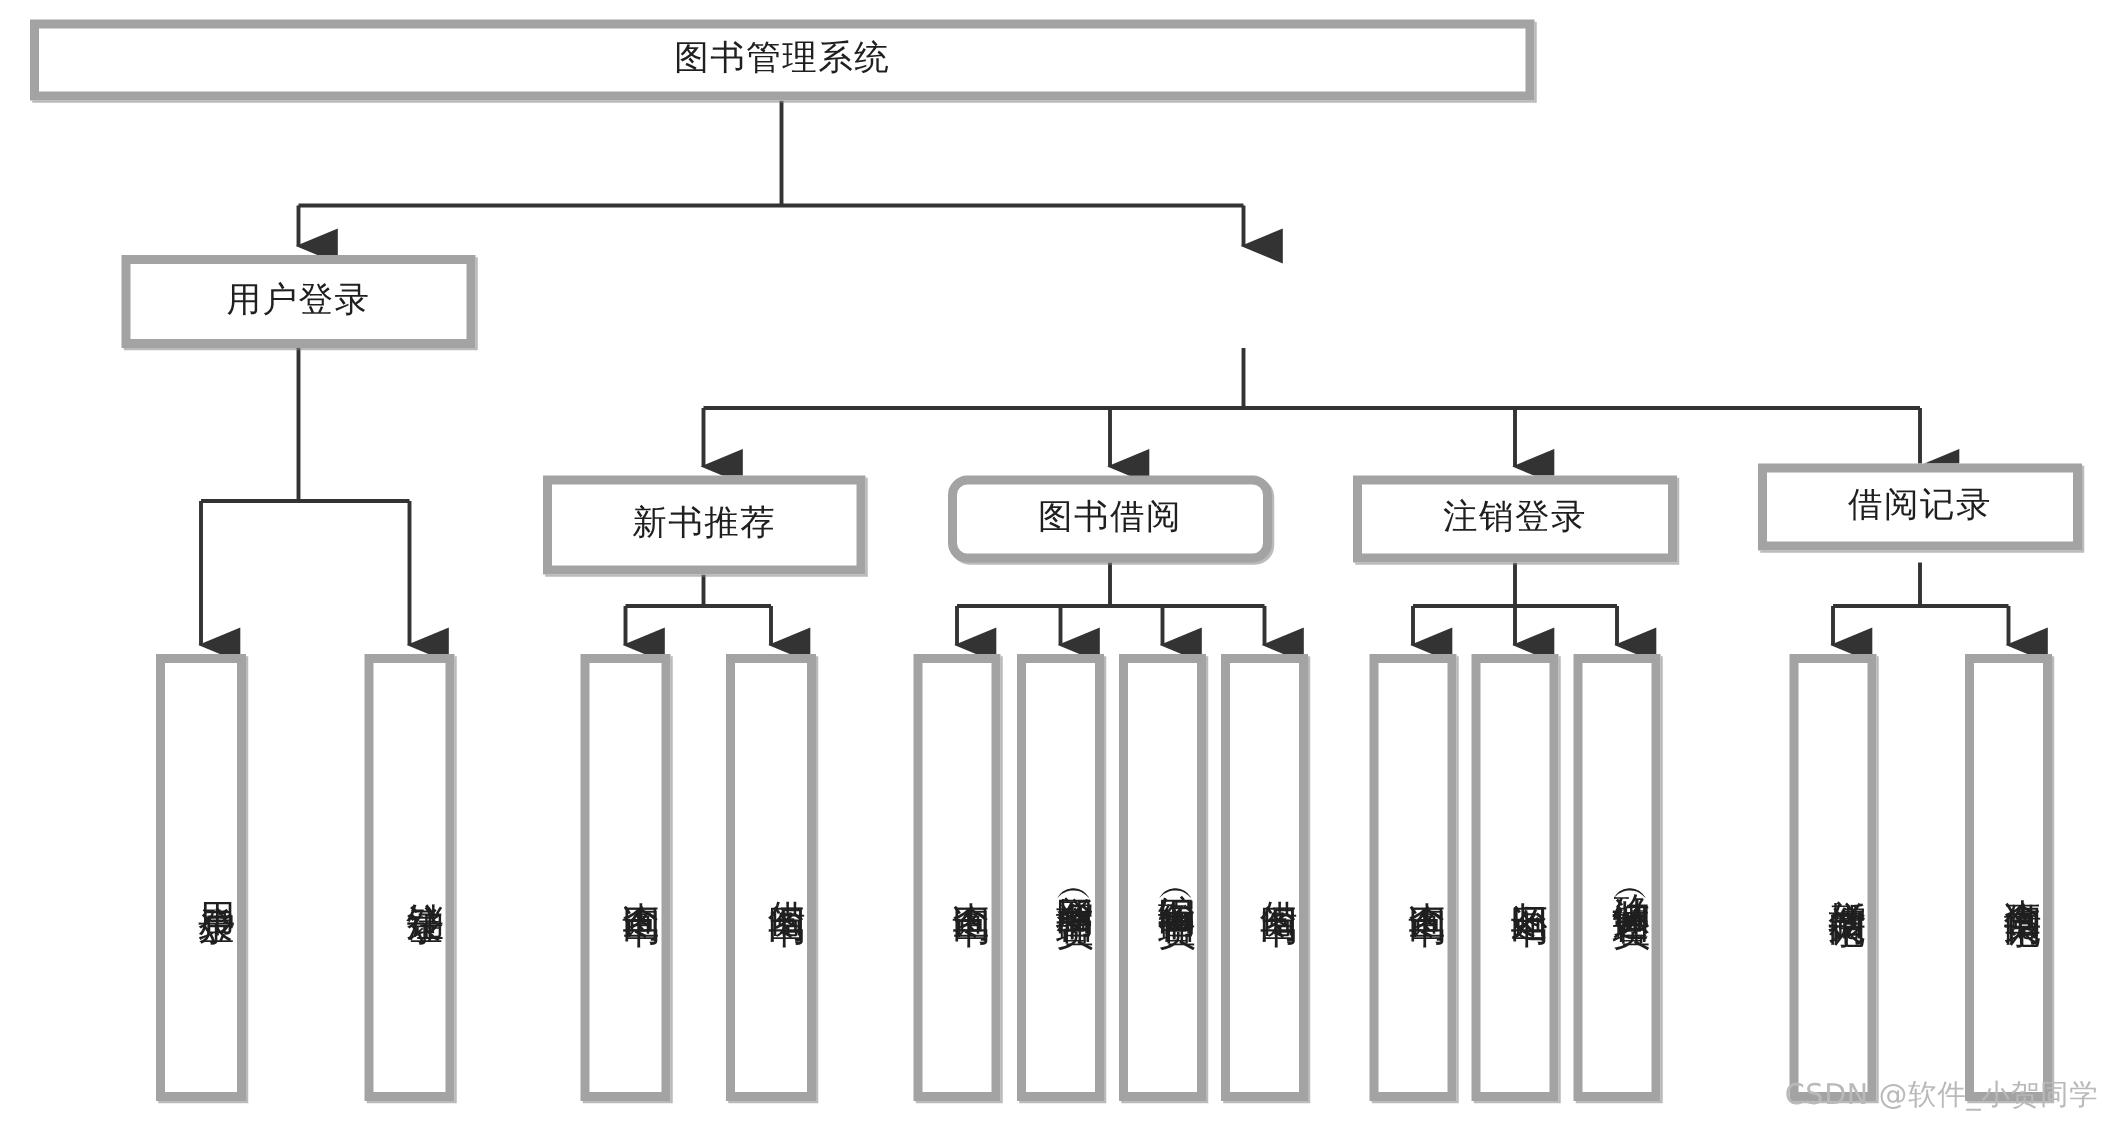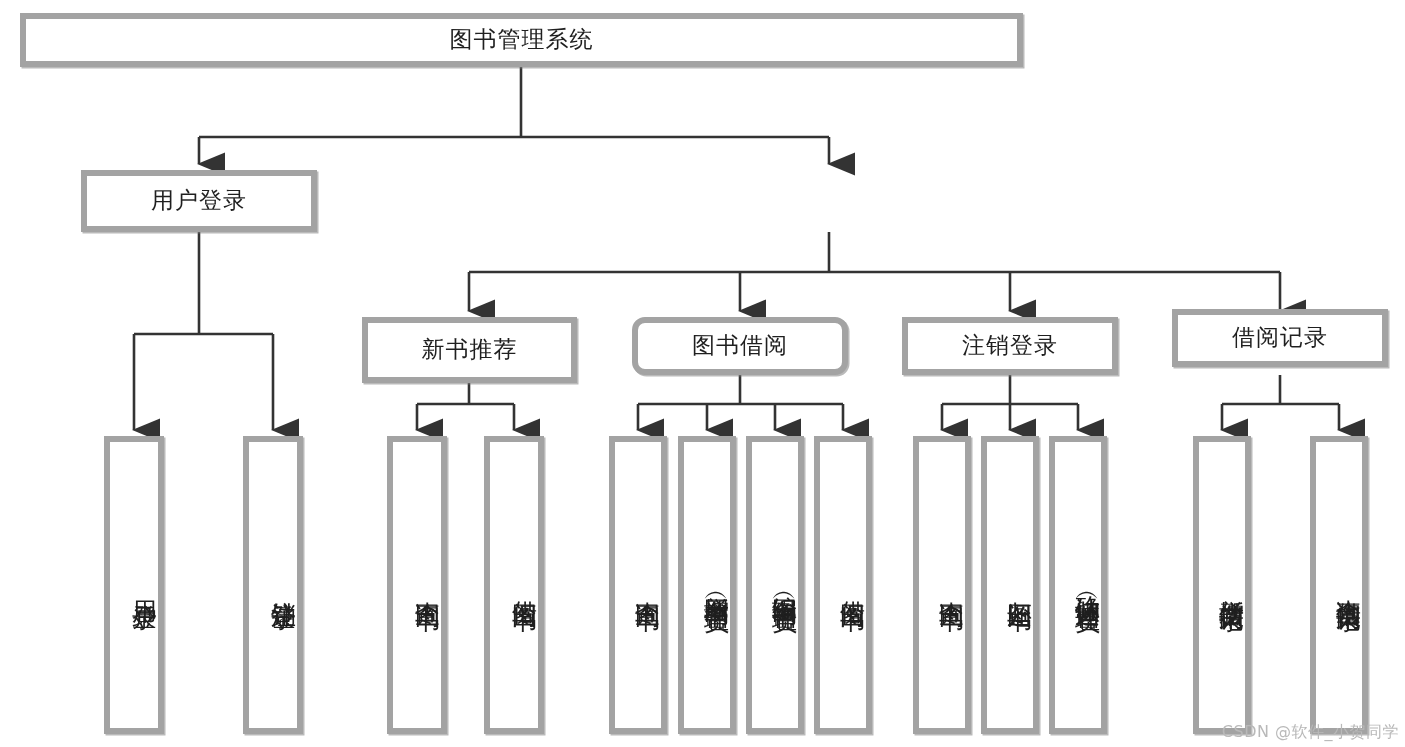--- a/index.html
+++ b/index.html
@@ -51,21 +51,21 @@
     justify-content:center;
   }
   .node.vert .vtext{
     display:block;
     white-space:pre-line;
   }
   #watermark{
     position:absolute;
     right:6px;
     bottom:4px;
-    font-size:16px;
+    font-size:19px;
     color:#b9b9b9;
     letter-spacing:0.5px;
     white-space:nowrap;
     user-select:none;
   }
 </style>
 </head>
 <body>
 
 <div id="canvas">

